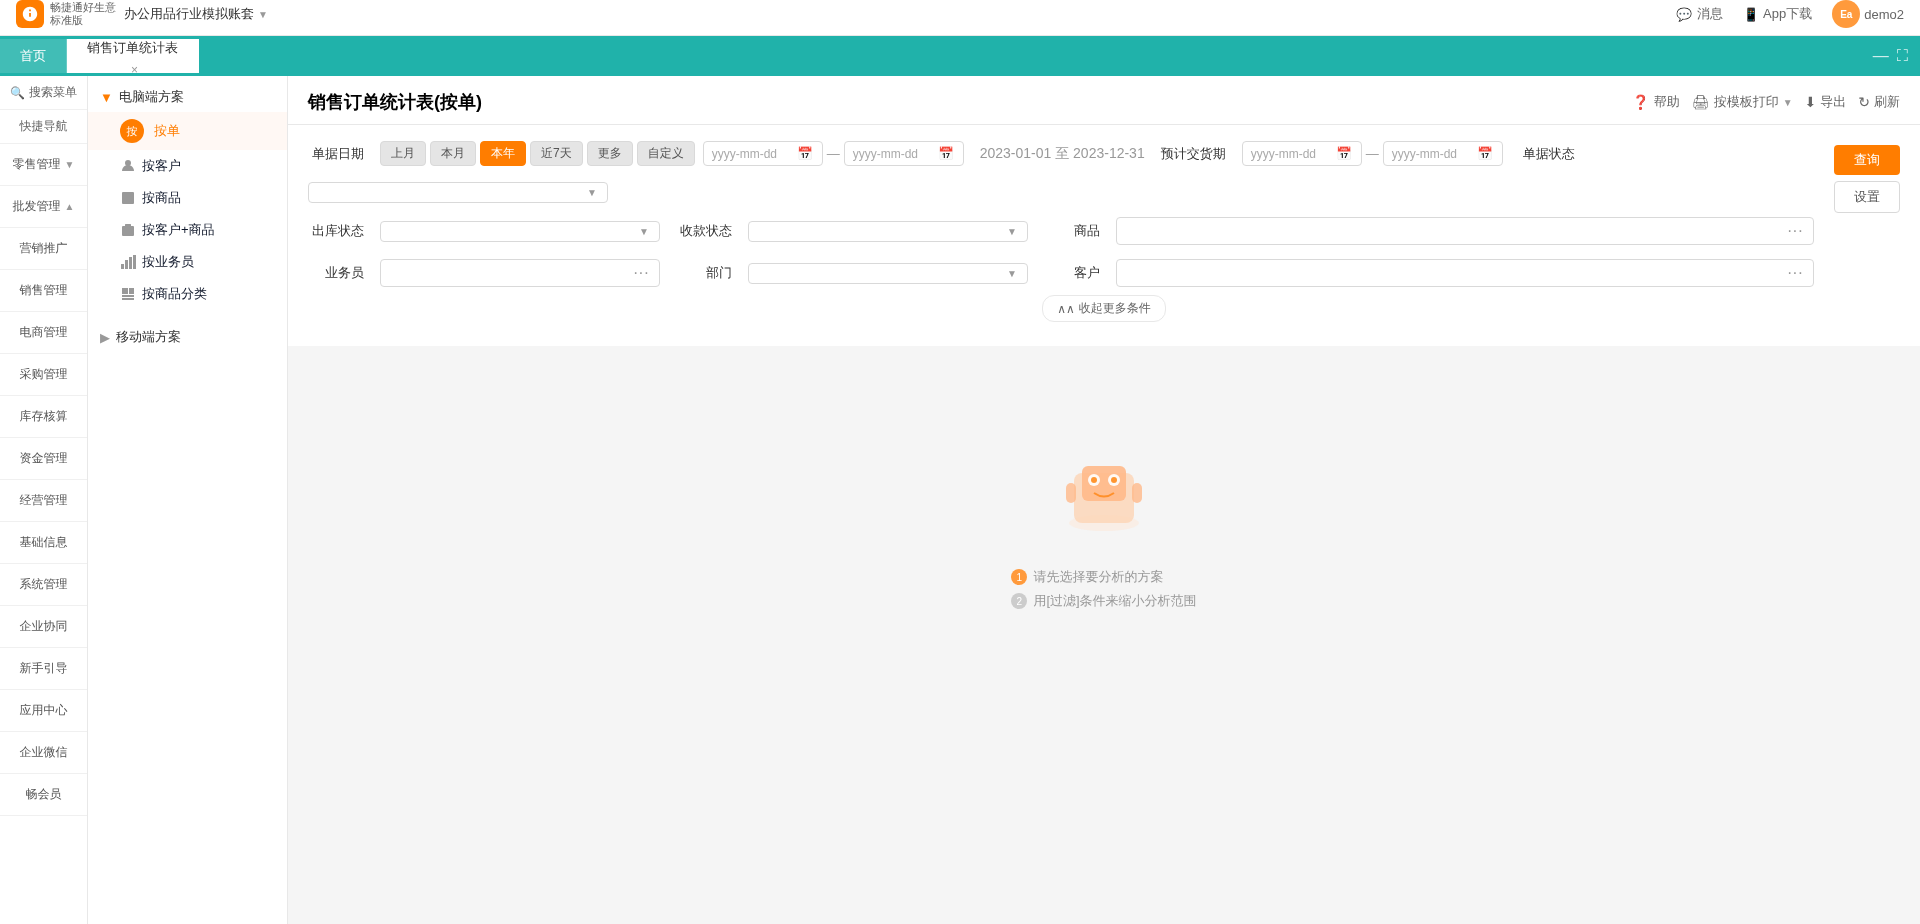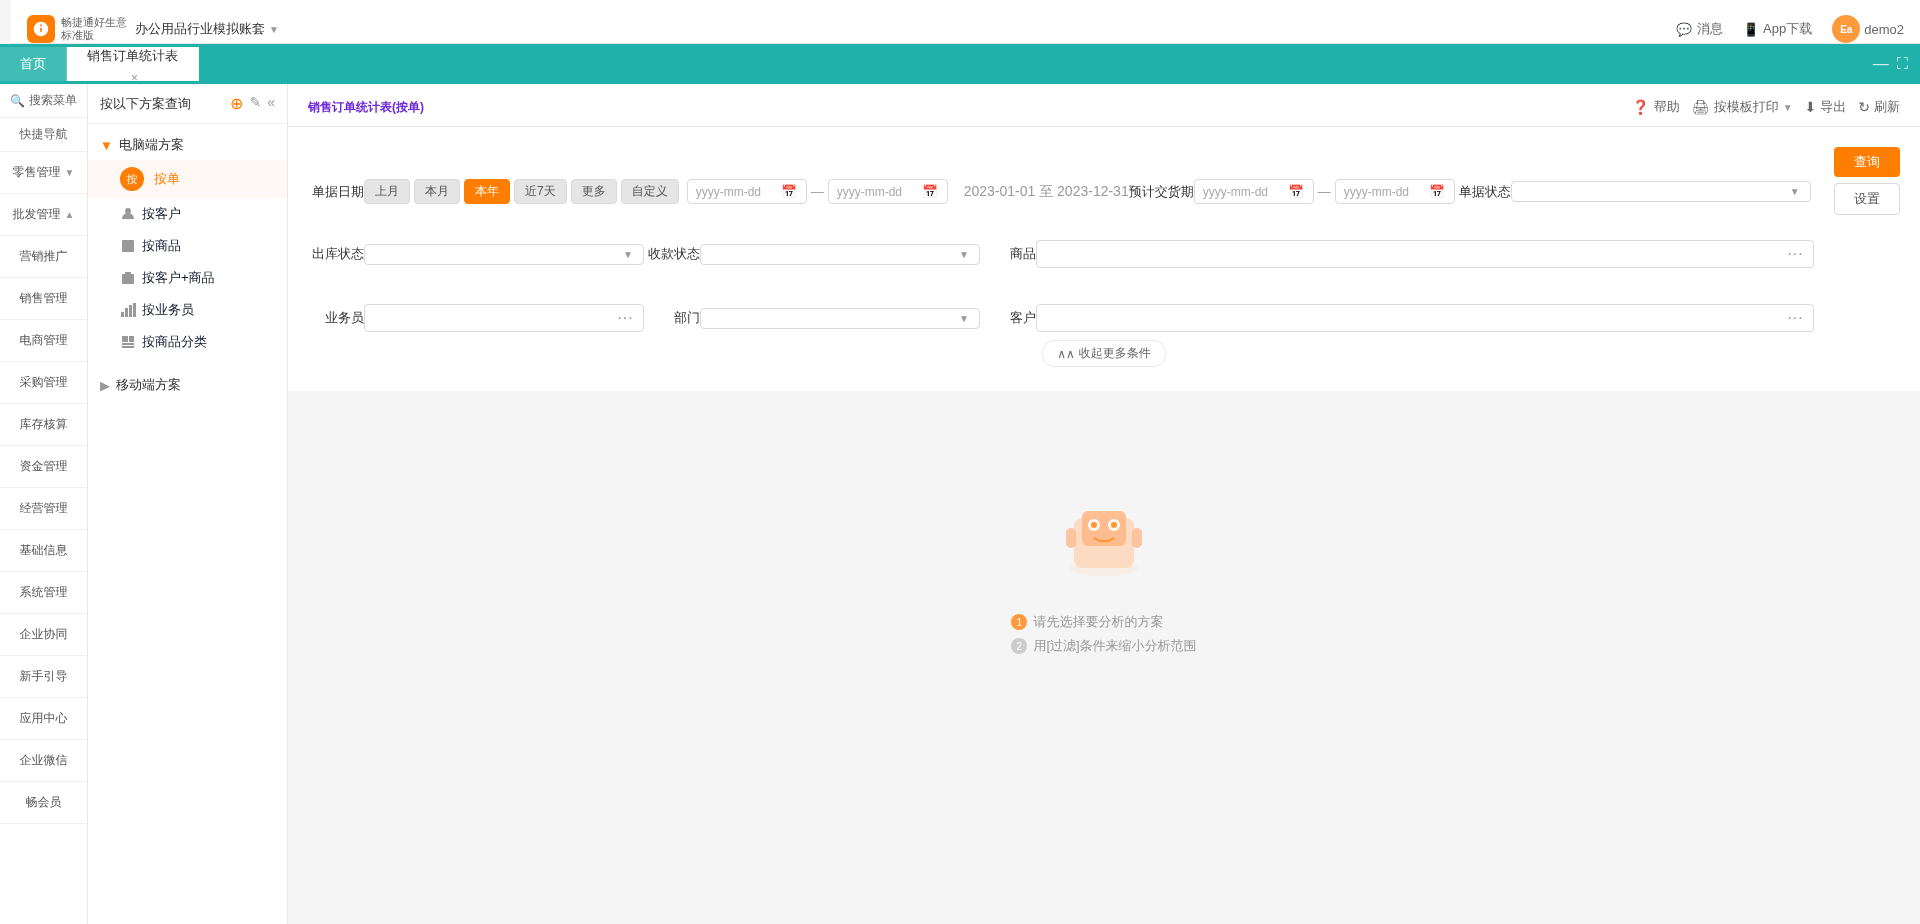--- a/index.html
+++ b/index.html
@@ -1,19 +1,19 @@
 <!DOCTYPE html>
 <html><head>
   <meta charset="utf-8">
   <style>
     * { margin: 0; padding: 0; box-sizing: border-box; }
     body { font-family: 'Microsoft YaHei', sans-serif; font-size: 13px; background: #f5f5f5; color: #333; width: 1920px; height: 924px; overflow: hidden; display: flex; flex-direction: column; }
 
     
-    .top-bar { height: 44px; background: #fff; display: flex; align-items: flex-end; justify-content: space-between; padding: 0 16px; border-bottom: 1px solid #e8e8e8; flex-shrink: 0; margin-left: 11px; }
+    .top-bar { height: 36px; background: #fff; display: flex; align-items: flex-start; justify-content: space-between; padding: 0 16px; border-bottom: 1px solid #e8e8e8; flex-shrink: 0; }
     .top-bar-left { display: flex; align-items: center; gap: 8px; }
     .logo-area { display: flex; align-items: center; gap: 6px; }
     .logo-icon { width: 28px; height: 28px; background: #ff7d00; border-radius: 6px; display: flex; align-items: center; justify-content: center; }
     .logo-icon svg { width: 18px; height: 18px; fill: white; }
     .logo-text { font-size: 11px; color: #666; line-height: 1.2; }
     .company-selector { display: flex; align-items: center; gap: 4px; font-size: 13px; color: #333; cursor: pointer; }
     .company-selector .chevron { color: #999; font-size: 10px; }
     .top-bar-right { display: flex; align-items: center; gap: 20px; }
     .top-bar-action { display: flex; align-items: center; gap: 4px; color: #666; cursor: pointer; font-size: 13px; }
     .user-avatar { width: 28px; height: 28px; border-radius: 50%; background: #ff9a3c; display: flex; align-items: center; justify-content: center; color: white; font-size: 11px; overflow: hidden; }
@@ -51,28 +51,28 @@
     .scheme-group { padding: 6px 0; }
     .scheme-group-label { padding: 6px 12px; display: flex; align-items: center; gap: 6px; font-size: 13px; color: #333; cursor: pointer; }
     .scheme-item { padding: 7px 12px 7px 32px; font-size: 13px; color: #0f172a; cursor: pointer; display: flex; align-items: center; gap: 6px; }
     .scheme-item.active { background: #fff8f4; color: #ff7d00; }
     .scheme-item .scheme-icon { width: 16px; height: 16px; display: flex; align-items: center; justify-content: center; color: #999; font-size: 12px; }
     .scheme-item-circle { width: 24px; height: 24px; border-radius: 50%; background: #ff7d00; display: flex; align-items: center; justify-content: center; color: white; font-size: 11px; margin-right: 4px; }
 
     
     .main-content { flex: 1; background: #f5f5f5; overflow-y: auto; }
     .page-header { padding: 14px 20px 10px; display: flex; align-items: center; justify-content: space-between; background: #fff; border-bottom: 1px solid #e8e8e8; }
-    .page-title { font-size: 12px; font-weight: 600; color: #6d28d9; }
+    .page-title { font-size: 18px; font-weight: 600; color: #000000; }
     .page-actions { display: flex; gap: 12px; align-items: center; }
     .page-action-btn { display: flex; align-items: center; gap: 4px; color: #666; cursor: pointer; font-size: 13px; }
     .page-action-btn .icon { font-size: 14px; }
 
     
     .filter-section { background: #fff; padding: 16px 20px; margin-bottom: 2px; }
-    .filter-row { display: flex; align-items: center; margin-bottom: 14px; flex-wrap: wrap; margin-top: 36px; }
+    .filter-row { display: flex; align-items: center; gap: 16px; margin-bottom: 14px; flex-wrap: wrap; }
     .filter-row:last-child { margin-bottom: 0; }
     .filter-label { font-size: 13px; color: #333; white-space: nowrap; min-width: 56px; text-align: right; }
     .date-preset-btns { display: flex; gap: 4px; }
     .date-preset-btn { padding: 3px 10px; border: 1px solid #d9d9d9; border-radius: 4px; background: #e5e5e5; cursor: pointer; font-size: 12px; color: #555; }
     .date-preset-btn.active { background: #ff7d00; color: white; border-color: #ff7d00; text-align: center; }
     .date-range { display: flex; align-items: center; gap: 4px; }
     .date-input { padding: 4px 8px; border: 1px solid #d9d9d9; border-radius: 4px; font-size: 12px; color: #aaa; width: 120px; display: flex; align-items: center; justify-content: space-between; background: white; cursor: pointer; }
     .date-input .cal-icon { color: #ff9a3c; font-size: 13px; }
     .filter-select { padding: 4px 10px; border: 1px solid #d9d9d9; border-radius: 4px; background: white; font-size: 12px; color: #555; cursor: pointer; display: flex; align-items: center; gap: 4px; min-width: 180px; justify-content: space-between; }
     .filter-select .chevron-down { color: #999; font-size: 10px; }
@@ -209,28 +209,20 @@
       <span>企业微信</span>
     </div>
     <div class="sidebar-item">
       <span>畅会员</span>
     </div>
   </div>
 
   <div class="content">
 
     <div class="scheme-panel">
-      <div class="scheme-panel-header">
-        <span class="scheme-panel-title">按以下方案查询</span>
-        <div class="scheme-panel-actions">
-          <span style="color:#ff7d00; font-size:16px; cursor:pointer;">⊕</span>
-          <span style="color:#999; font-size:14px; cursor:pointer;">✎</span>
-          <span style="color:#999; font-size:14px; cursor:pointer;">«</span>
-        </div>
-      </div>
 
       <div class="scheme-group">
         <div class="scheme-group-label">
           <span style="color:#ff7d00;">▼</span>
           <span>电脑端方案</span>
         </div>
 
         <div class="scheme-item active">
           <span class="scheme-item-circle">按</span>
           <span>按单</span>

